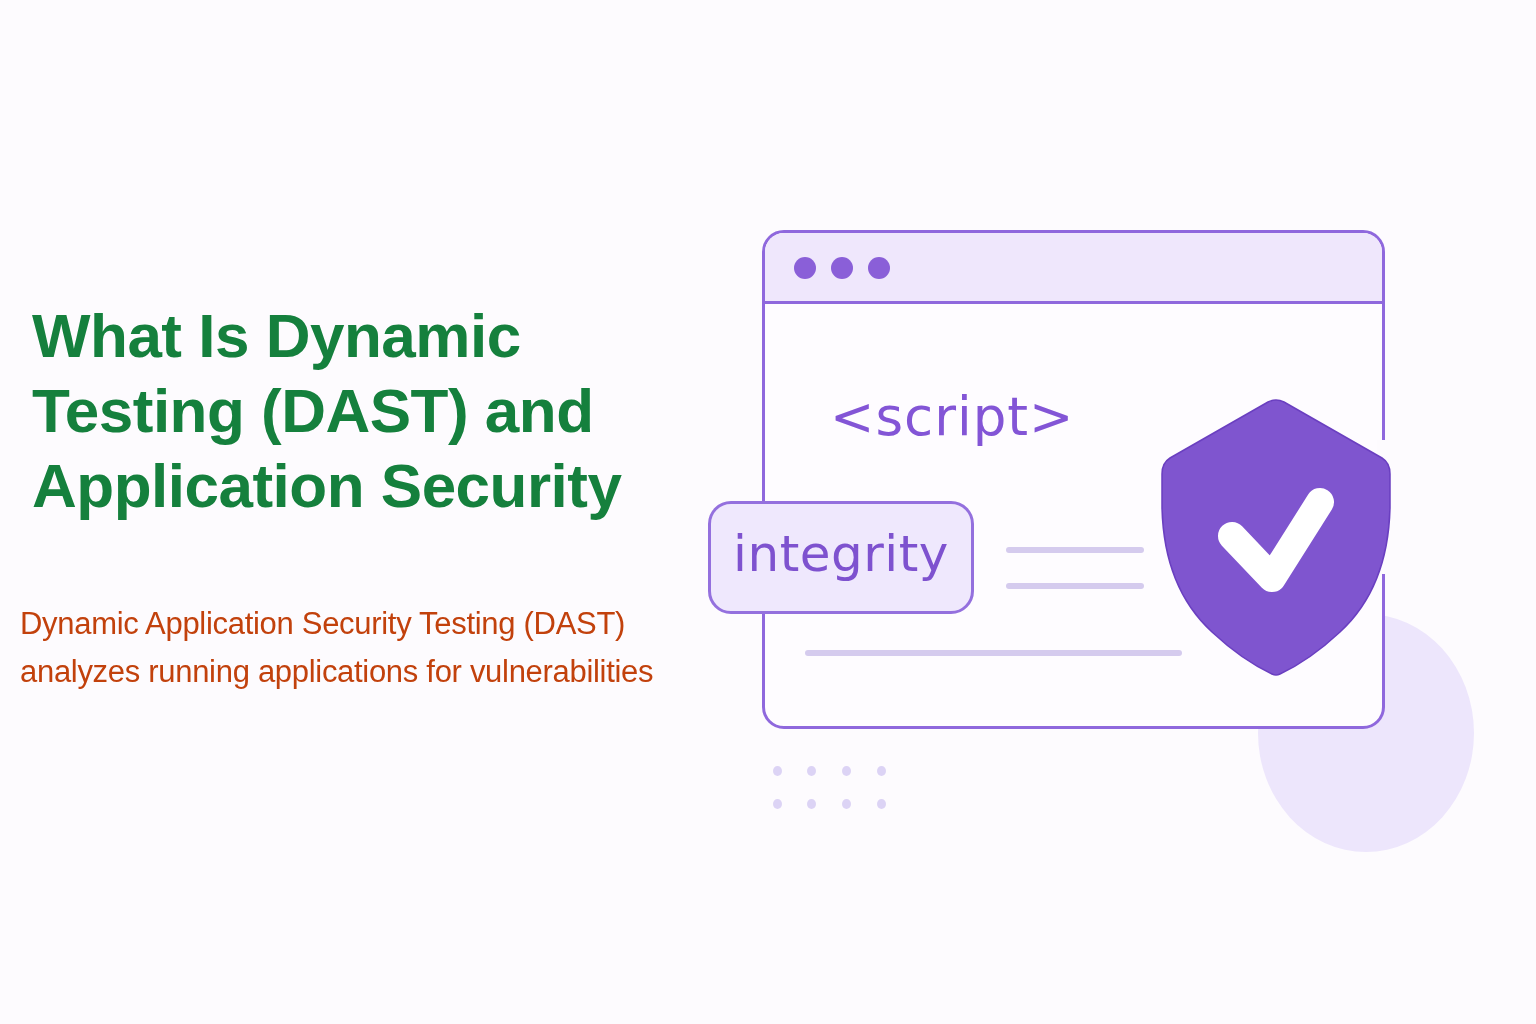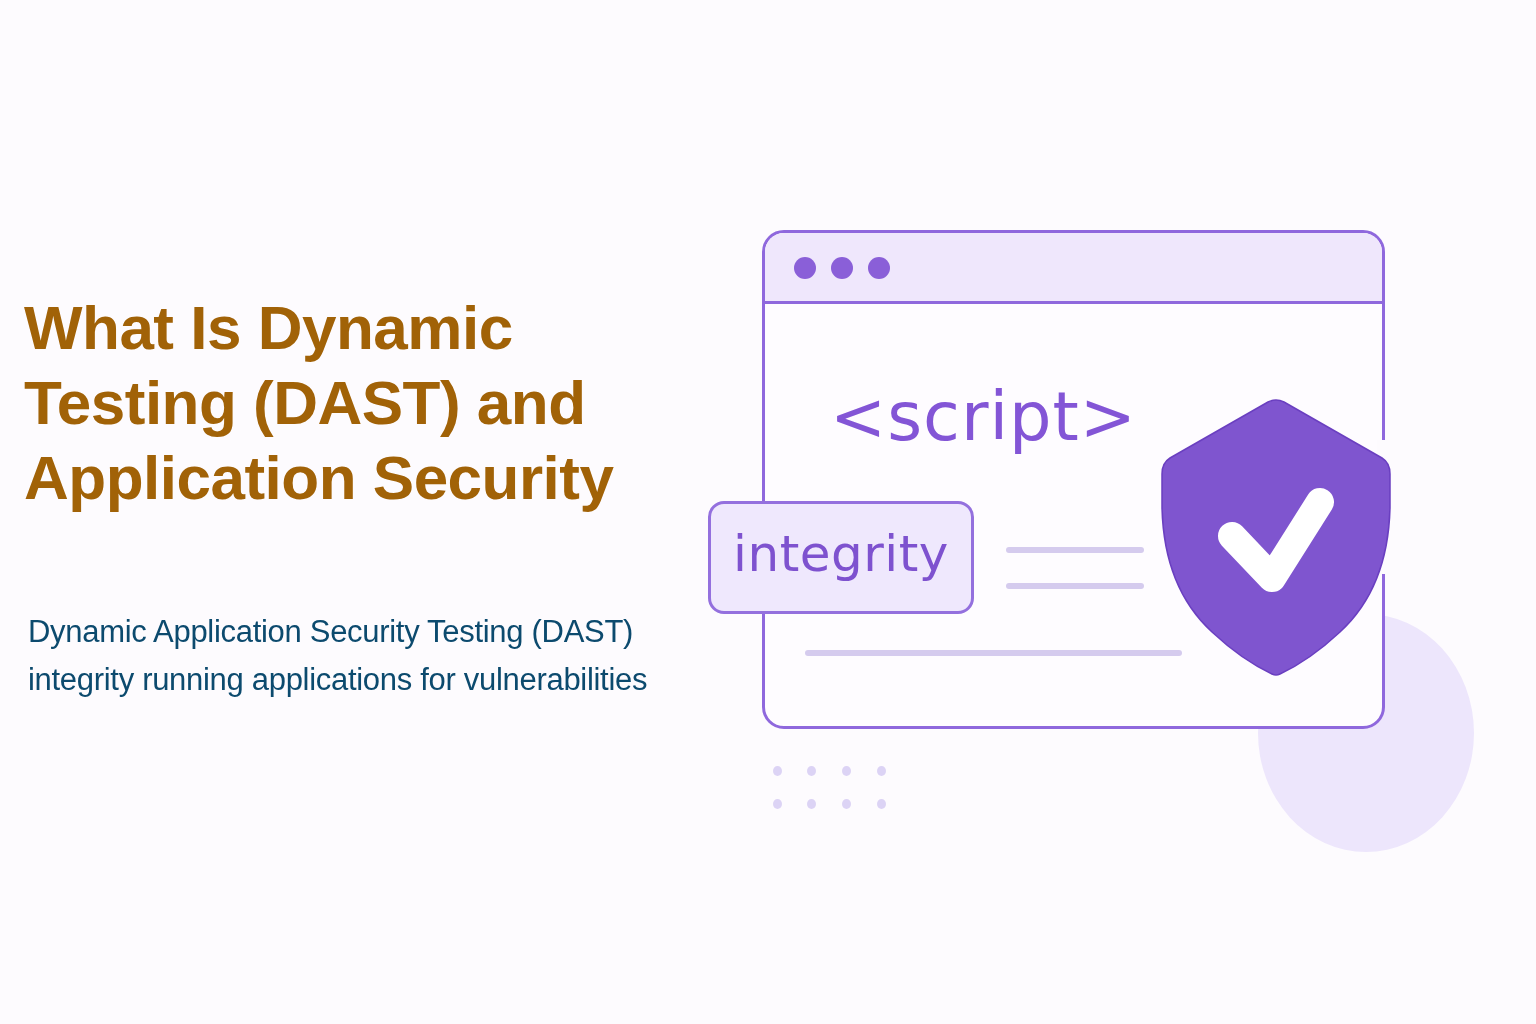--- a/index.html
+++ b/index.html
@@ -14,35 +14,35 @@
     .canvas {
       position: relative;
       width: 1536px;
       height: 1024px;
     }
     .headline {
       position: absolute;
       left: 16px;
       top: 282px;
       width: 660px;
-      margin: 8px;
-      color: #a16207;
+      margin: 16px;
+      color: #15803d;
       font-size: 62px;
       font-weight: 700;
       line-height: 75px;
       letter-spacing: -0.5px;
     }
     .headline span { display: block; white-space: nowrap; }
     .description {
       position: absolute;
       left: 16px;
       top: 596px;
       width: 720px;
-      margin: 12px;
-      color: #0c4a6e;
+      margin: 4px;
+      color: #c2410c;
       font-size: 31px;
       font-weight: 400;
       line-height: 47.5px;
       letter-spacing: -0.3px;
     }
     .description span { display: block; white-space: nowrap; }
 
     
     .bg-circle {
       position: absolute;
@@ -88,34 +88,34 @@
       top: 440px;
       width: 8px;
       height: 134px;
       background: #fdfbfe;
     }
     .script-tag {
       position: absolute;
       left: 830px;
       top: 362px;
       color: #8355d6;
-      font-size: 67px;
+      font-size: 53px;
       font-weight: 400;
       letter-spacing: 1px;
       line-height: 110px;
       font-family: "DejaVu Sans", sans-serif;
     }
     .integrity-box {
       position: absolute;
       left: 708px;
       top: 501px;
       width: 266px;
       height: 113px;
       border: 3px solid #9470de;
-      border-radius: 16px;
+      border-radius: 23px;
       background: #efe8fd;
       display: flex;
       align-items: center;
       justify-content: center;
       box-sizing: border-box;
     }
     .integrity-label {
       color: #7e52cf;
       font-size: 50px;
       font-weight: 400;
@@ -150,21 +150,21 @@
 <div class="canvas">
 
   <h1 class="headline">
     <span>What Is Dynamic</span>
     <span>Testing (DAST) and</span>
     <span>Application Security</span>
   </h1>
 
   <p class="description">
     <span>Dynamic Application Security Testing (DAST)</span>
-    <span>integrity running applications for vulnerabilities</span>
+    <span>analyzes running applications for vulnerabilities</span>
   </p>
 
   <div class="bg-circle"></div>
 
   <div class="window">
     <div class="window-titlebar">
       <div class="dot" style="left:29px;"></div>
       <div class="dot" style="left:66px;"></div>
       <div class="dot" style="left:103px;"></div>
     </div>

